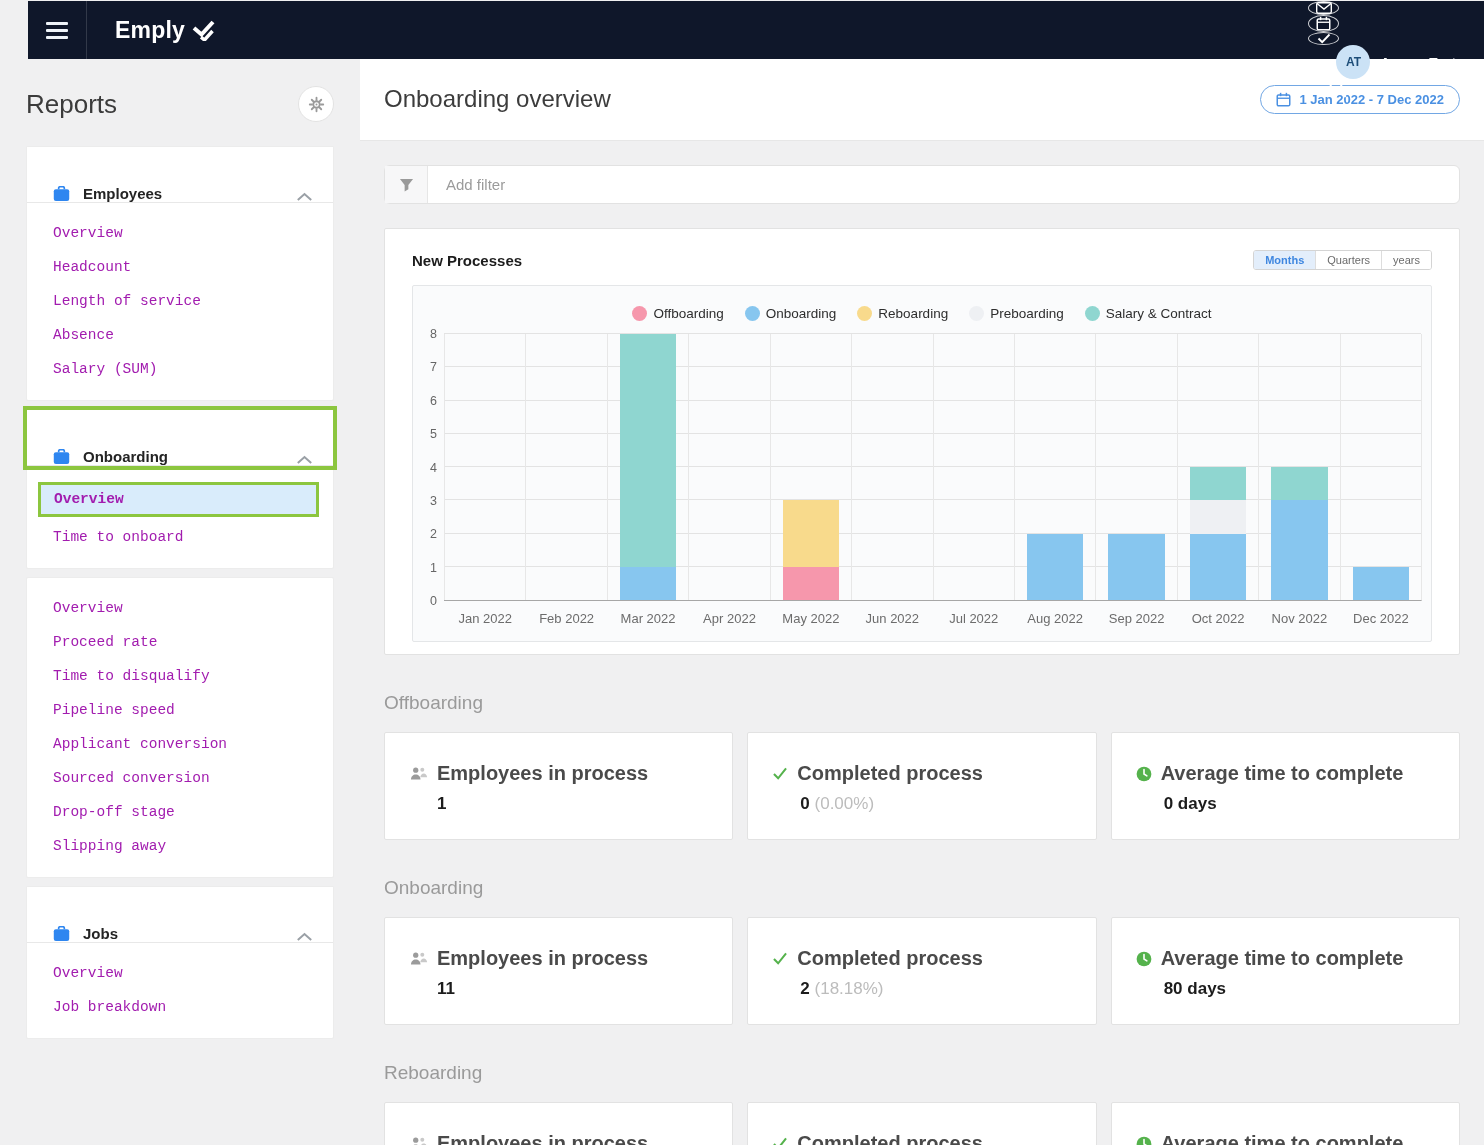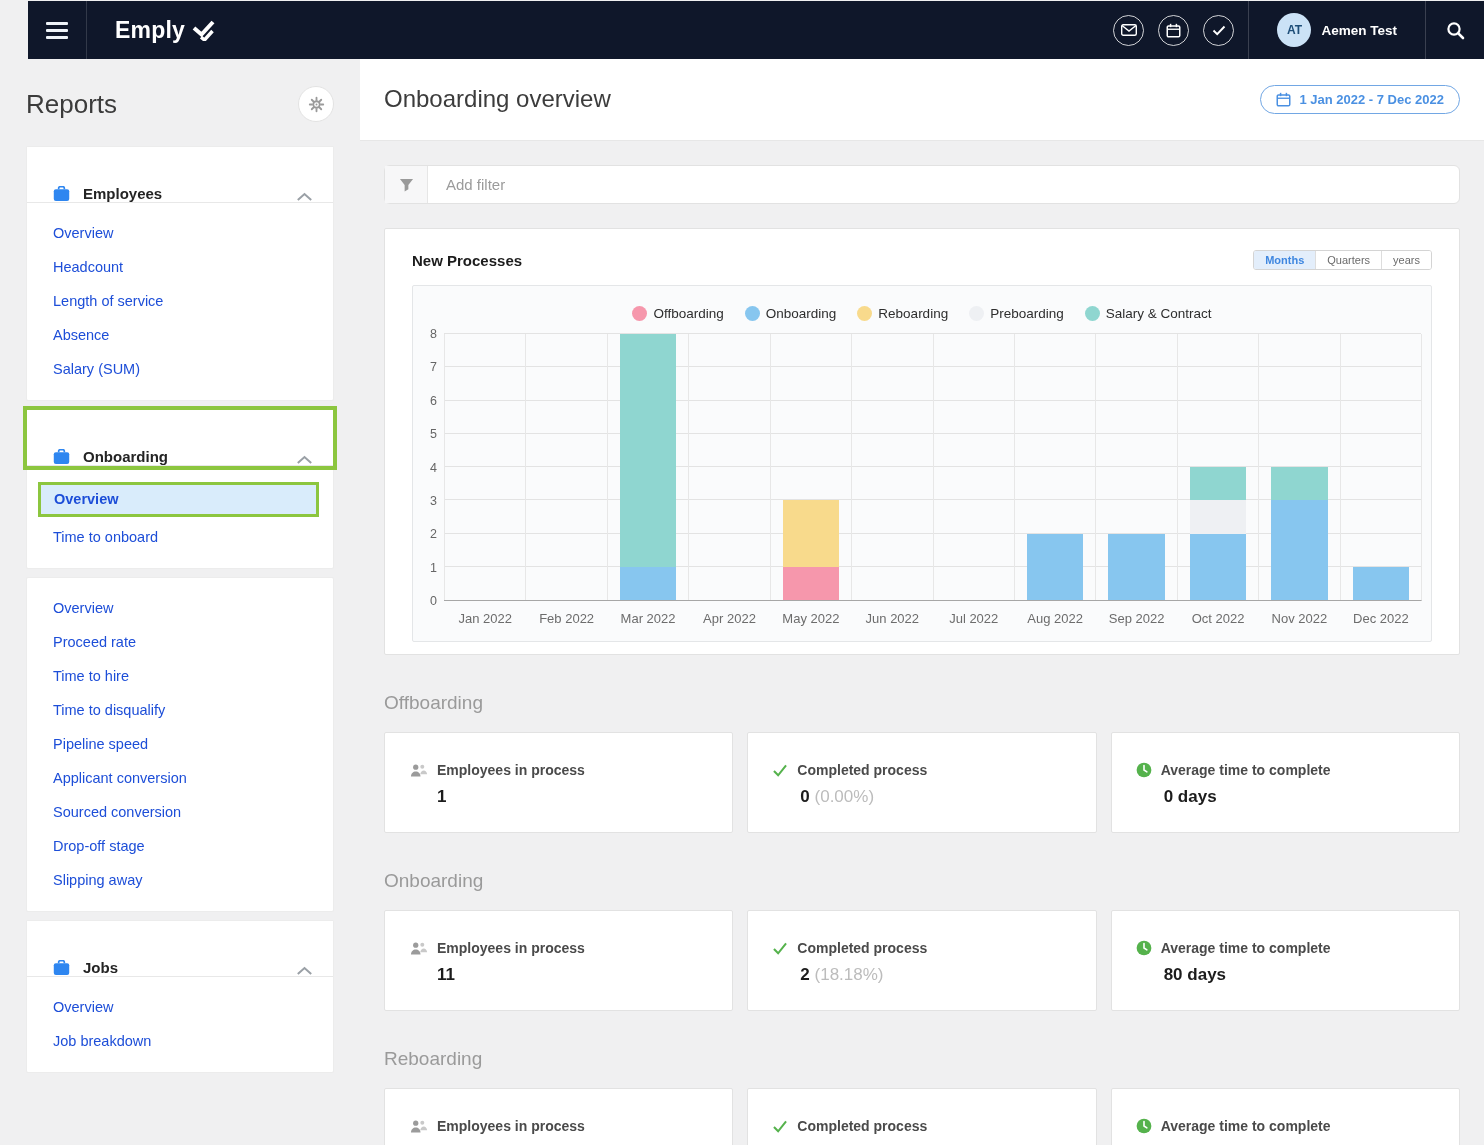--- a/index.html
+++ b/index.html
@@ -4,40 +4,40 @@
 <style>
   * { box-sizing: border-box; margin: 0; padding: 0; }
   html, body { width: 1484px; height: 1145px; overflow: hidden; }
   body { font-family: "Liberation Sans", sans-serif; background: #f0f0f1; color: #3c3c3c; }
 
   
   .topbar { position: fixed; top:1px; left:0; right:0; height:58px; background:#0f172a; display:flex; align-items:center; z-index:50;margin-left:28px; }
   .hamburger { width:59px; height:58px; background:none; border:0; border-right:1px solid rgba(255,255,255,.15); display:flex; flex-direction:column; align-items:center; justify-content:center; gap:4px; cursor:pointer; }
   .hamburger span { width:22px; height:3px; background:#eef3f8; border-radius:1px; display:block; }
   .logo { display:flex; align-items:center; gap:7px; margin-left:28px; color:#fff; font-size:23px; font-weight:bold; letter-spacing:.2px; }
-  .tb-right { margin-left:auto; display:flex; align-items:center; height:58px; }
+  .tb-right { margin-left:auto; display:flex; height:58px;flex-direction:column; }
   .circle-btn { width:31px; height:31px; border-radius:50%; border:1.5px solid rgba(255,255,255,.8); background:none; display:flex; align-items:center; justify-content:center; margin-right:14px; cursor:pointer; }
   .tb-sep { width:1px; height:58px; background:rgba(255,255,255,.18); }
   .user { display:flex; align-items:center; gap:10px; padding:0 28px; height:58px; cursor:pointer; }
   .avatar { width:34px; height:34px; border-radius:50%; background:#cbe2f6; color:#1d4d78; font-size:12px; font-weight:bold; display:flex; align-items:center; justify-content:center; }
   .user-name { color:#fff; font-size:13.5px; font-weight:bold; }
   .search-btn { width:58px; height:58px; background:none; border:0; display:flex; align-items:center; justify-content:center; cursor:pointer; }
 
   
   .sidebar { position:fixed; top:58px; left:0; width:360px; bottom:0; background:#f0f0f1; overflow:hidden; }
   .side-top { display:flex; align-items:center; justify-content:space-between; padding:28px 26px 24px 26px; }
   .side-top h1 { font-size:26px; font-weight:400; color:#3b3b3b; }
   .gear-btn { width:36px; height:36px; border-radius:50%; background:#fff; border:1px solid #e3e3e3; display:flex; align-items:center; justify-content:center; cursor:pointer; }
   .side-card { background:#fff; margin:0 26px 8px 26px; border:1px solid #ececec; border-radius:2px; }
   .side-head { display:flex; align-items:flex-end; height:56px; padding:0 20px 0 26px; border-bottom:1px solid #e8e8e8; cursor:pointer; background:#fff; }
   .side-head.hl { box-shadow:0 0 0 4px #8cc63f; position:relative; z-index:2; }
   .side-head .side-label { font-size:15px; font-weight:bold; color:#242424; margin-left:13px; }
   .side-head .chev { margin-left:auto; }
   .side-items { padding:13px 0 14px 0; }
-  .side-item { padding:0 10px 0 26px; line-height:34px; font-size:14.5px; color:#1d4ed8; cursor:pointer; }
+  .side-item { padding:0 10px 0 26px; line-height:34px; font-size:14.5px; color:#a21caf; cursor:pointer;font-family:Liberation Mono, monospace; }
   .side-item.selected { margin:3px 14px 3px 11px; padding:0 0 0 13px; line-height:29px; background:#d9ecfb; border:3px solid #8cc63f; font-weight:bold; }
 
   
   .main { position:fixed; top:58px; left:360px; right:0; bottom:0; display:flex; flex-direction:column; }
   .main-head { background:#fff; height:83px; display:flex; align-items:center; padding:0 24px; border-bottom:1px solid #e7e7e7; }
   .main-head h2 { font-size:24px; font-weight:400; color:#3c3c3c; }
   .date-pill { margin-left:auto; display:flex; align-items:center; gap:8px; border:1px solid #72a7e4; background:#fff; border-radius:15px; height:29px; padding:0 15px; color:#4a90e2; font-size:13px; font-weight:bold; cursor:pointer; }
   .content { flex:1; overflow:hidden; padding:24px 24px 0 24px; background:#f0f0f1; }
 
   .filterbar { display:flex; background:#fff; border:1px solid #e2e2e2; border-radius:6px; height:39px; align-items:stretch; }
@@ -65,21 +65,21 @@
   .gridline { position:absolute; left:0; right:0; height:1px; background:#e3e3e3; z-index:0; }
   .chart-col { flex:1; border-left:1px solid #e7e7e7; position:relative; display:flex; align-items:flex-start; justify-content:center; z-index:1; }
   .bar { width:70%; height:100%; display:flex; flex-direction:column-reverse; }
   .seg { width:100%; flex-shrink:0; }
   .xlabel { position:absolute; top:calc(100% + 11px); left:0; width:100%; text-align:center; font-size:13px; color:#6c6c6c; white-space:nowrap; }
 
   
   .stat-section h4 { font-size:19px; font-weight:400; color:#9a9a9a; margin:37px 0 18px 0; }
   .stat-cards { display:flex; gap:14px; }
   .stat-card { flex:1; background:#fff; border:1px solid #e2e2e2; border-radius:2px; padding:29px 24px 25px 24px; }
-  .stat-label { display:flex; align-items:center; gap:9px; font-size:14px; font-weight:bold; color:#4a4a4a; }
+  .stat-label { display:flex; align-items:center; gap:9px; font-size:20px; font-weight:bold; color:#4a4a4a; }
   .stat-value { margin:9px 0 0 28px; font-size:17px; font-weight:bold; color:#1c1c1c; }
   .stat-suffix { color:#bcbcbc; font-weight:400; }
   .stat-icon { display:flex; align-items:center; }
 </style>
 </head>
 <body>
 
 <div class="app">
 
   <header class="topbar">
@@ -195,21 +195,20 @@
     <div class="side-items">
             <div class="side-item selected">Overview</div>
             <div class="side-item">Time to onboard</div>
           </div>
   </div>
 
   <div class="side-card">
     <div class="side-items">
             <div class="side-item">Overview</div>
             <div class="side-item">Proceed rate</div>
-            <div class="side-item">Time to hire</div>
             <div class="side-item">Time to disqualify</div>
             <div class="side-item">Pipeline speed</div>
             <div class="side-item">Applicant conversion</div>
             <div class="side-item">Sourced conversion</div>
             <div class="side-item">Drop-off stage</div>
             <div class="side-item">Slipping away</div>
           </div>
   </div>
 
   <div class="side-card">

